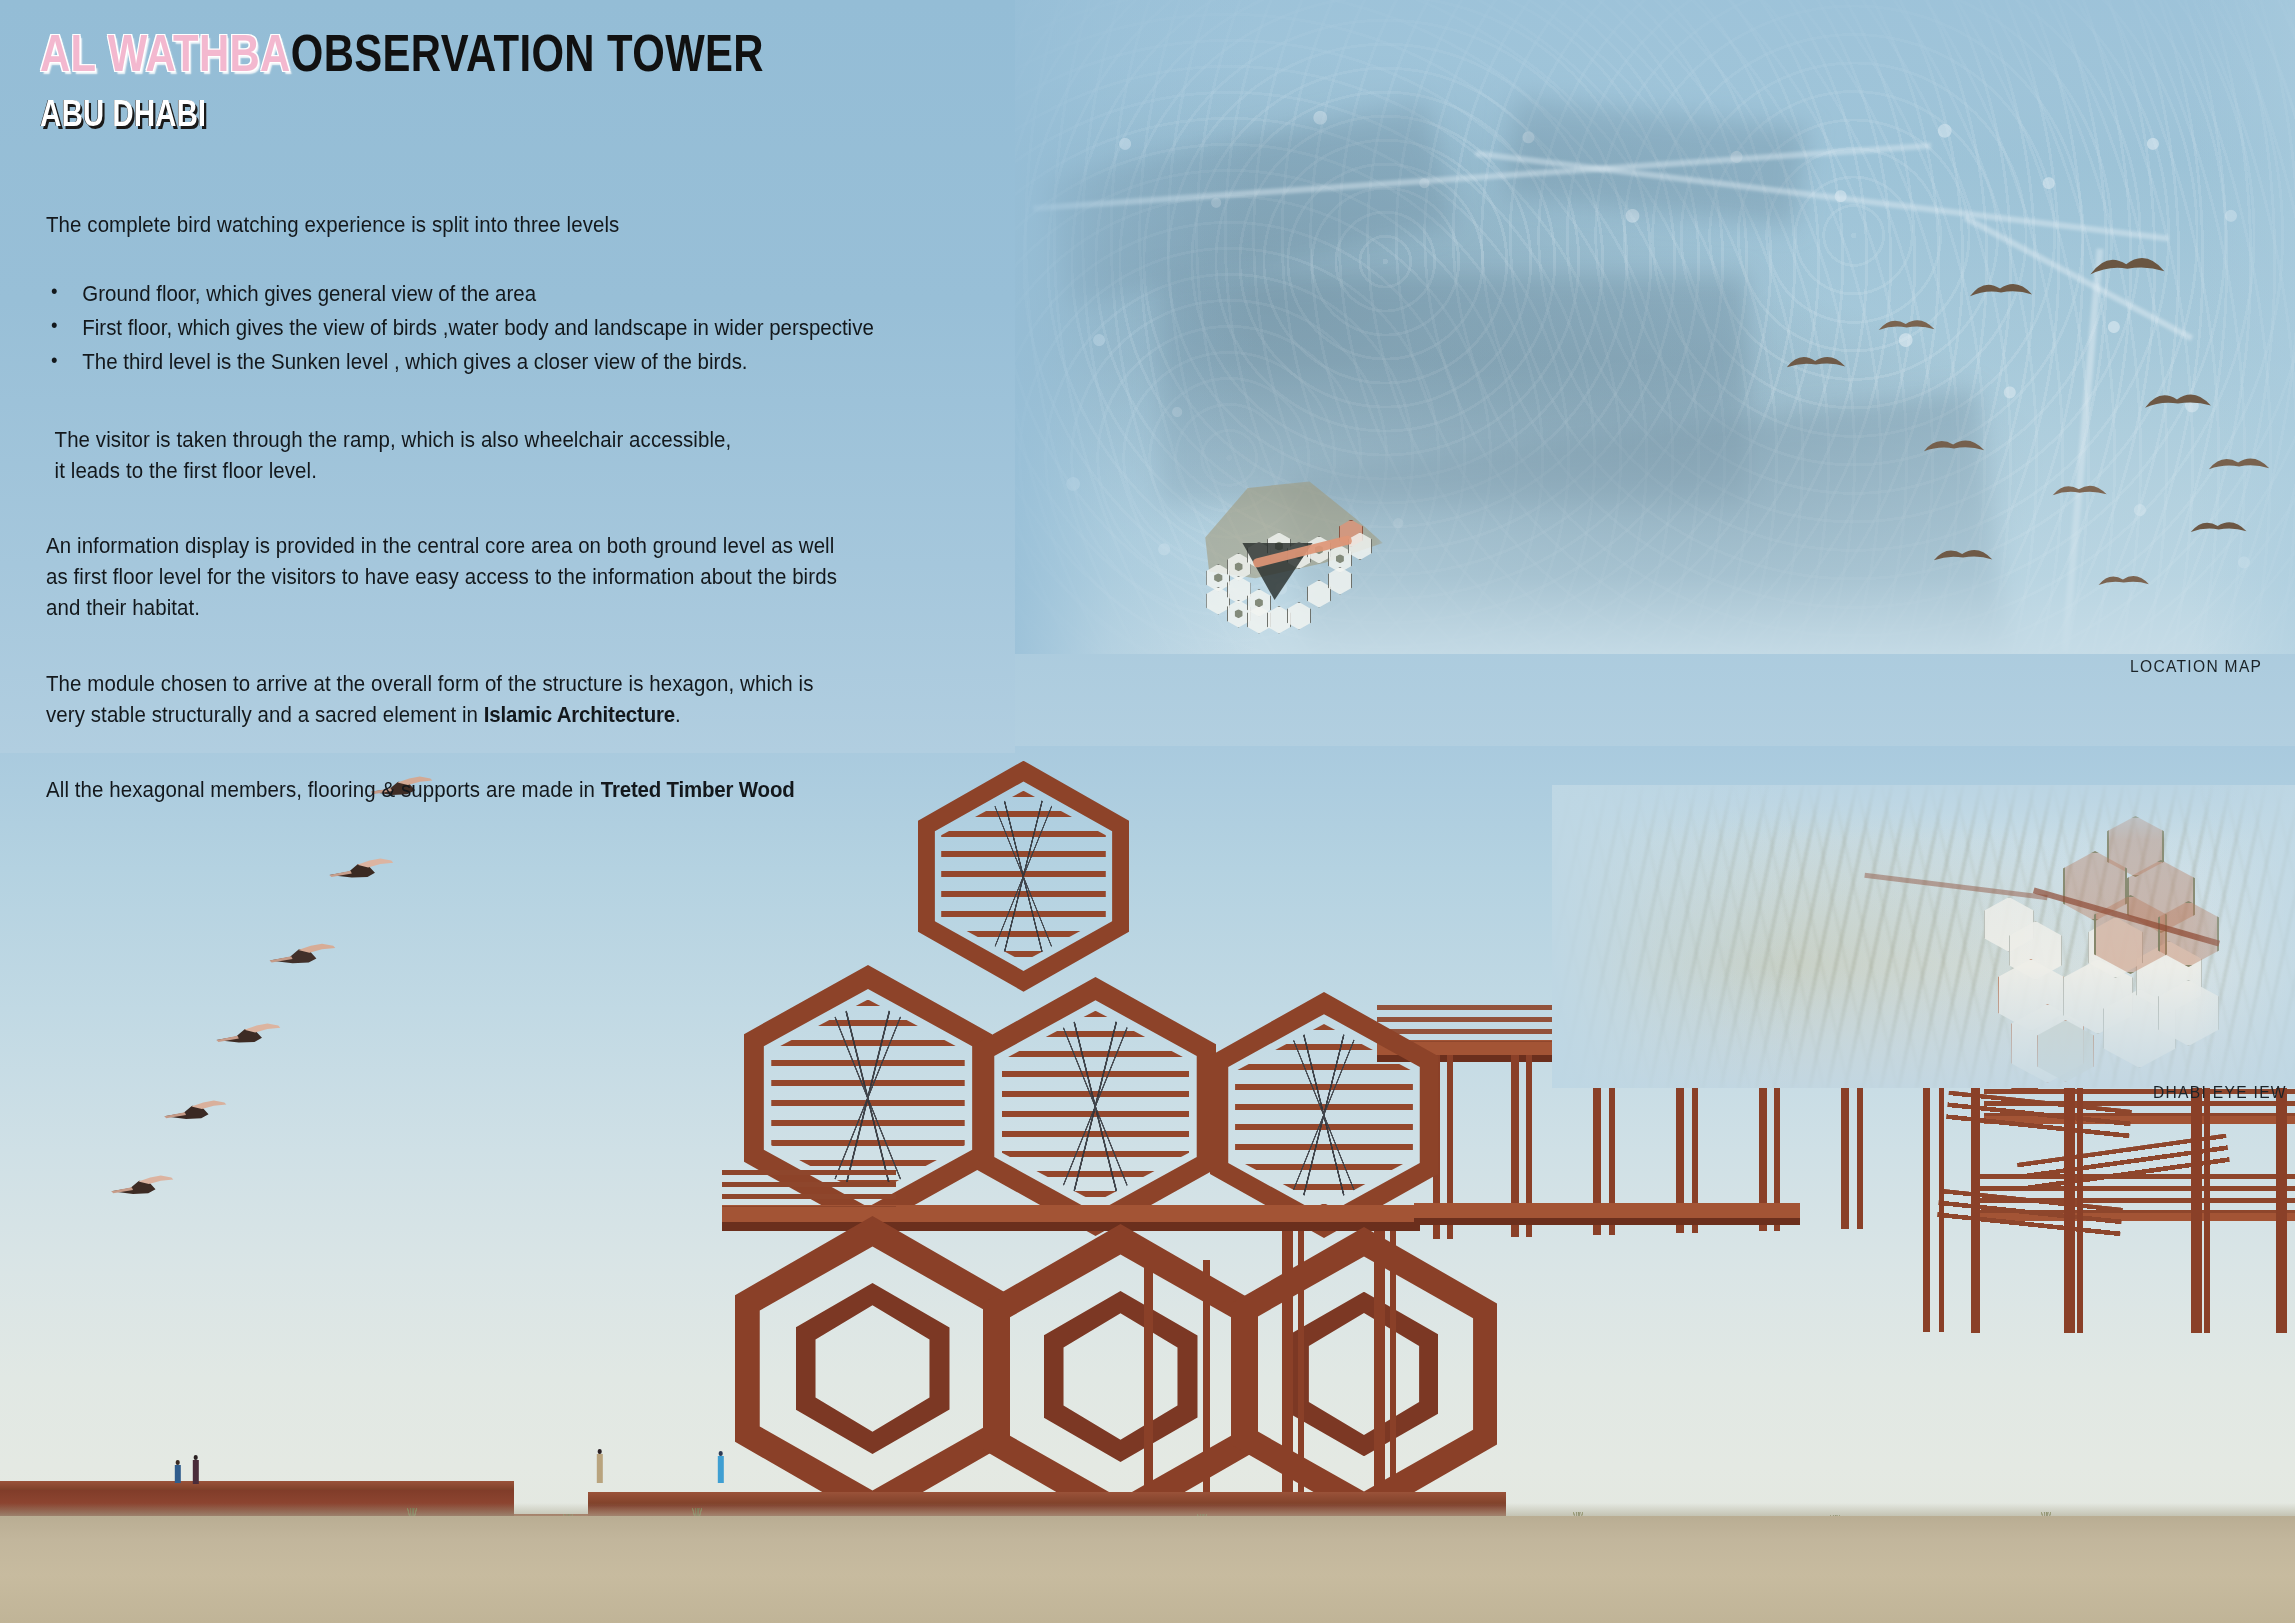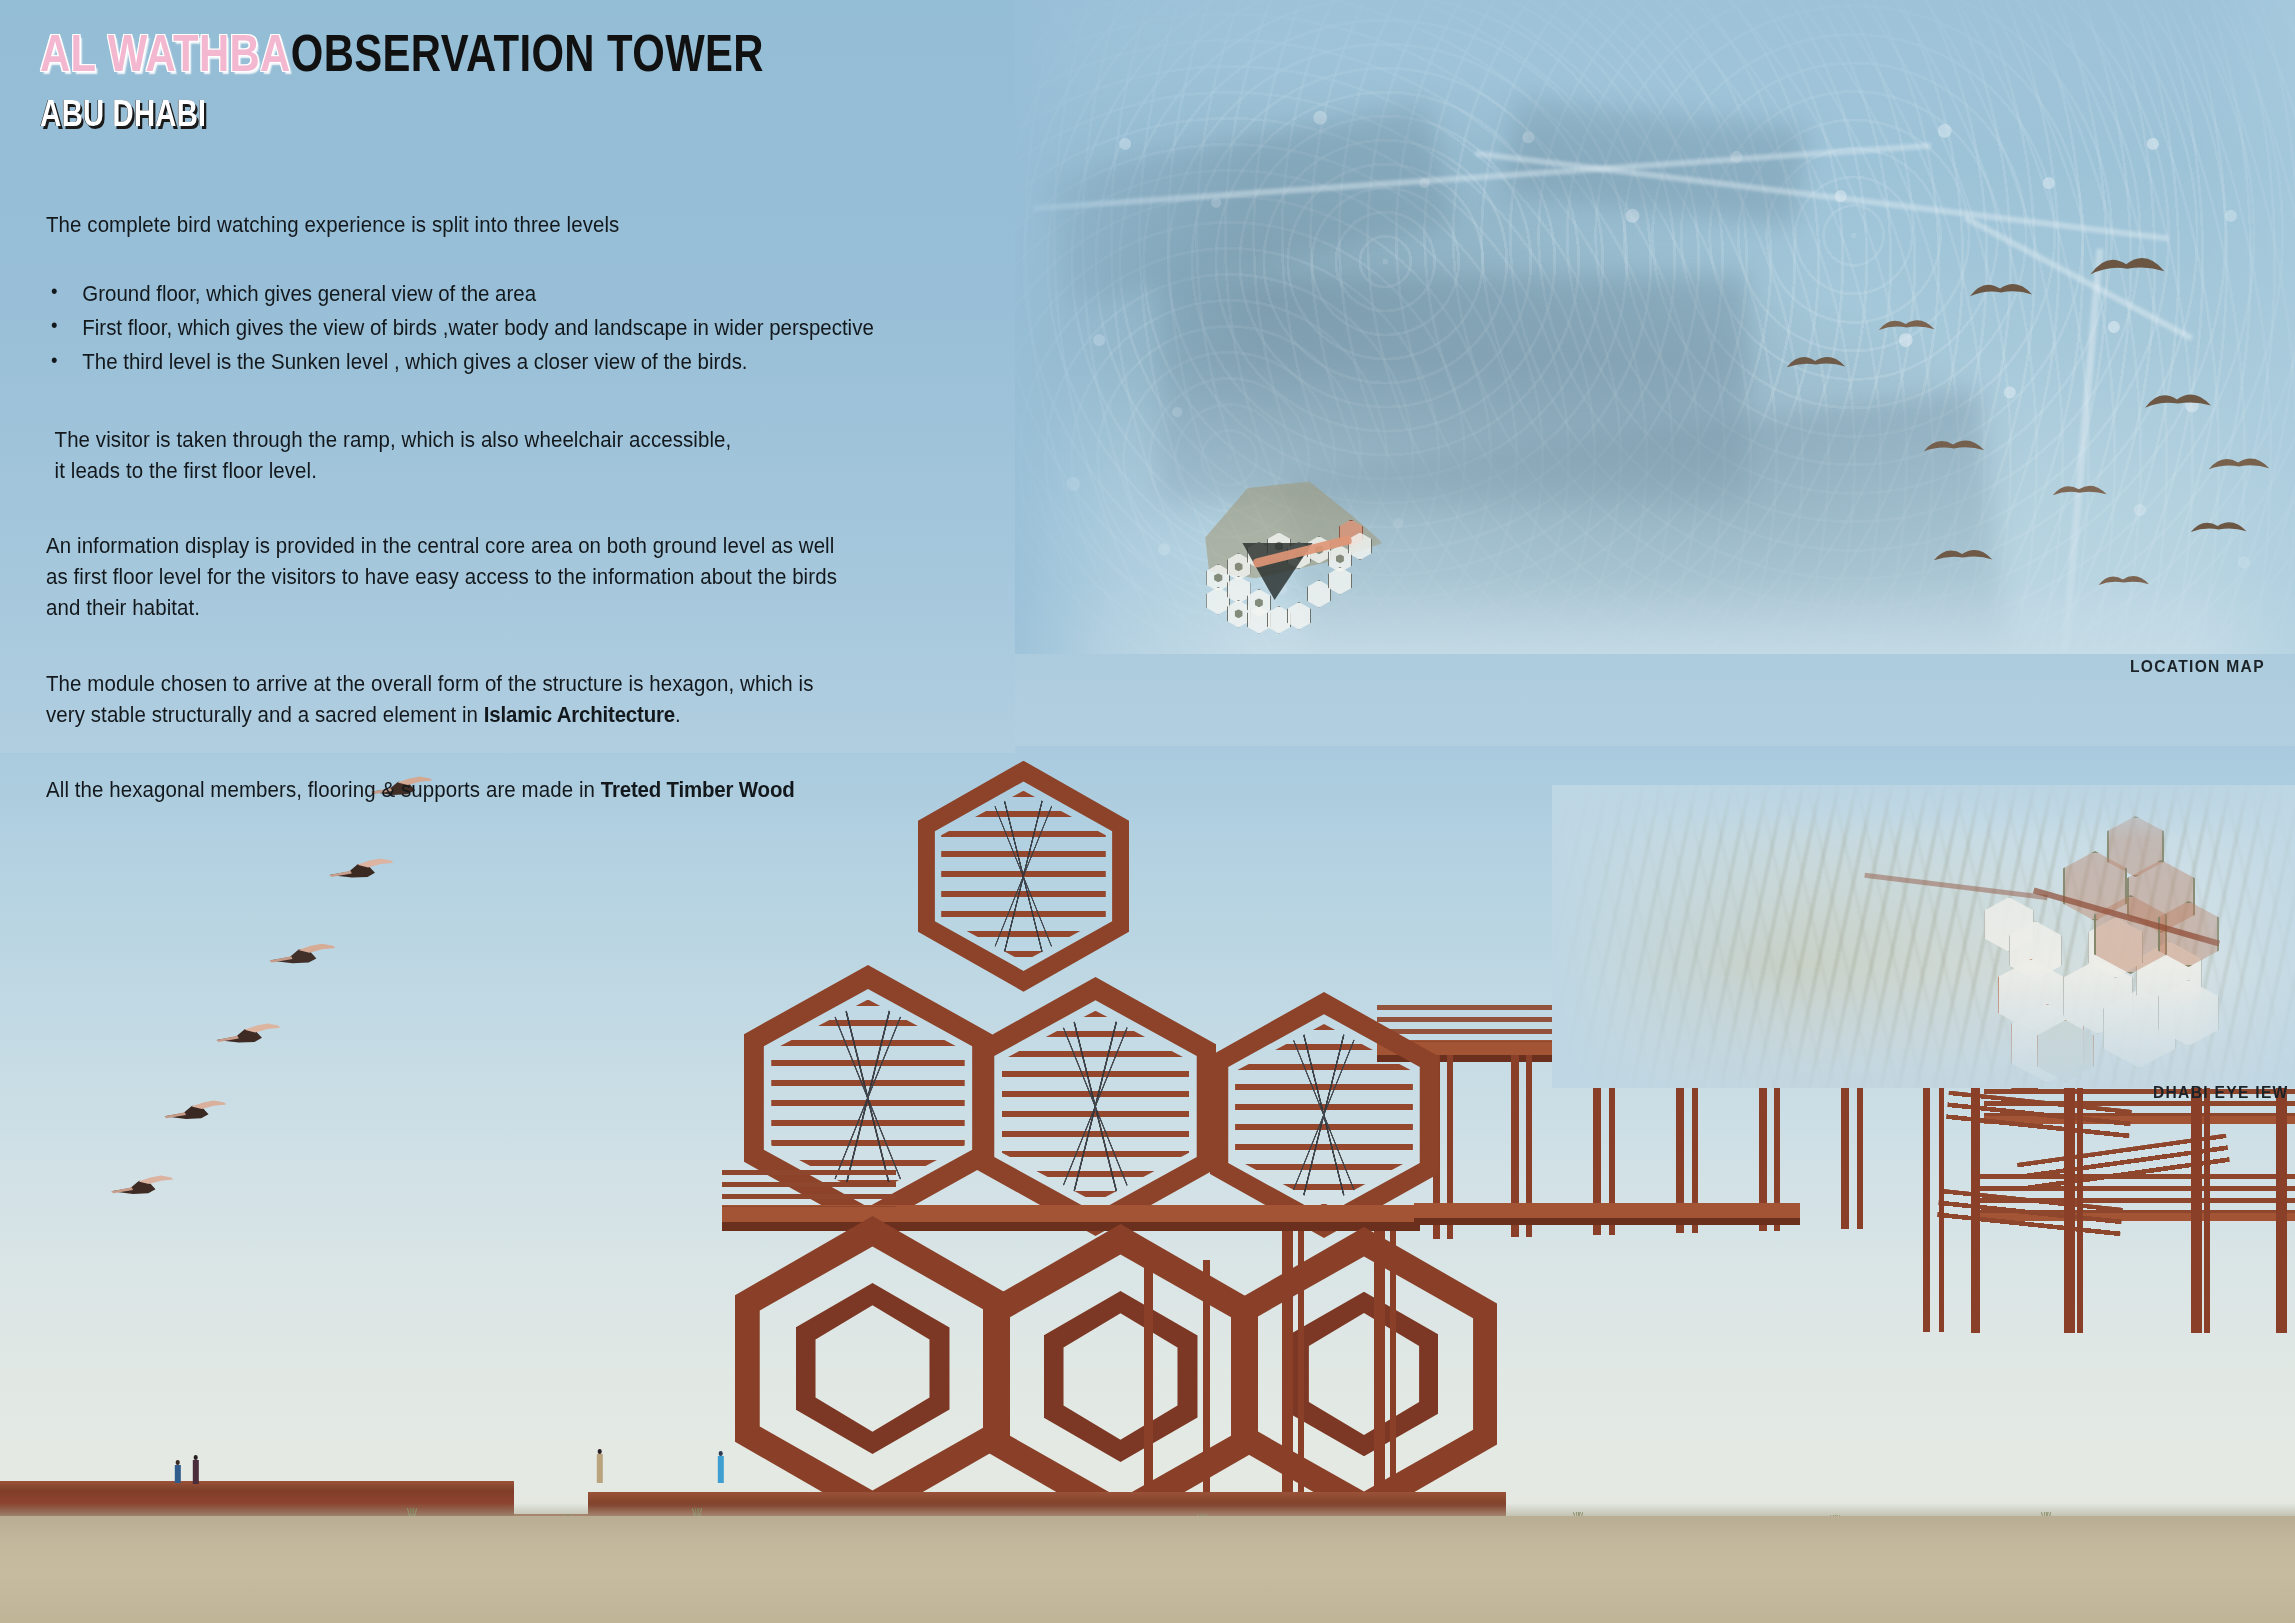--- a/index.html
+++ b/index.html
@@ -85,21 +85,21 @@
   }
   
   .water { position:absolute; background:rgba(88,118,134,.40); filter:blur(13px); }
   
   .track { position:absolute; background:rgba(255,255,255,.45); filter:blur(1.8px); }
   #map-haze { position:absolute; inset:0;
     background:linear-gradient(180deg, rgba(156,194,217,.88) 0%, rgba(156,194,217,.35) 22%, rgba(168,200,220,.25) 55%, rgba(186,213,227,.62) 88%, rgba(198,220,231,.95) 100%); }
   #map-haze-l { position:absolute; inset:0;
     background:linear-gradient(90deg, rgba(150,190,215,.95) 0%, rgba(150,190,215,.35) 9%, rgba(150,190,215,0) 20%, rgba(150,190,215,0) 92%, rgba(170,204,222,.55) 100%); }
 
-  .map-label { position:absolute; font-size:15.6px; font-weight:700; color:#1b2328;
+  .map-label { position:absolute; font-size:15.6px; font-weight:400; color:#1b2328;
     letter-spacing:1.3px; z-index:9; }
 
   
   #site-marker { position:absolute; left:1198px; top:514px; width:174px; height:106px; z-index:8; }
   .hexmini { position:absolute; width:24px; height:27.5px;
     background:rgba(242,244,240,.82);
     border:1.5px solid rgba(70,72,66,.75);
     clip-path:polygon(50% 0%,100% 25%,100% 75%,50% 100%,0% 75%,0% 25%); }
   .hexmini.dot:after { content:""; position:absolute; left:50%; top:50%; width:8.3px;height:9.2px; transform:translate(-50%,-50%);
     background:rgba(120,128,110,.9); clip-path:polygon(50% 0%,100% 25%,100% 75%,50% 100%,0% 75%,0% 25%); }

